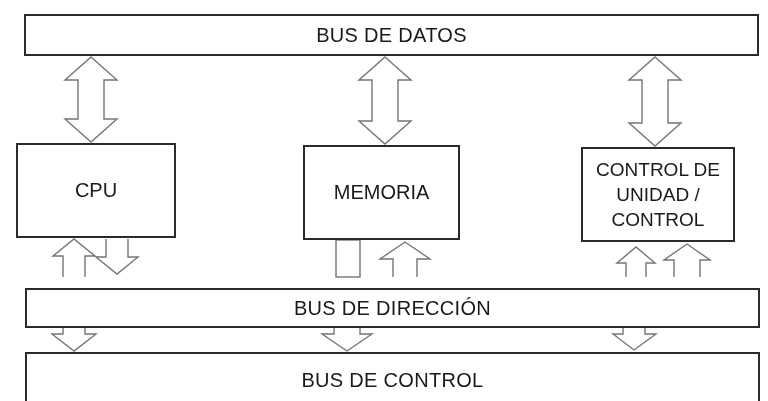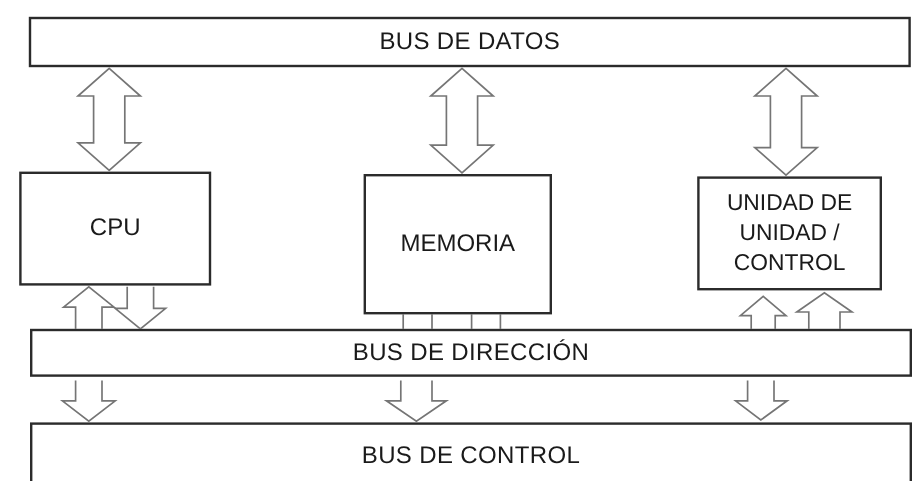--- a/index.html
+++ b/index.html
@@ -25,24 +25,24 @@
     border: 2px solid #2b2b2b;
     background: #ffffff;
     display: flex;
     align-items: center;
     justify-content: center;
     text-align: center;
   }
   .bar { font-size: 20px; letter-spacing: 0.3px; }
   .box { font-size: 20px; }
   .bar-datos     { left: 24px;  top: 14px;  width: 735px; height: 42px; }
-  .bar-direccion { left: 25px;  top: 274px; width: 735px; height: 40px; }
+  .bar-direccion { left: 25px;  top: 288px; width: 735px; height: 40px; }
   .bar-control   { left: 25px;  top: 352px; width: 735px; height: 56px; text-align: right; }
   .box-cpu       { left: 16px;  top: 143px; width: 160px; height: 95px; }
-  .box-memoria   { left: 303px; top: 145px; width: 157px; height: 117px; }
+  .box-memoria   { left: 303px; top: 145px; width: 157px; height: 95px; }
   .box-io        { left: 581px; top: 147px; width: 154px; height: 95px;
                    font-size: 19px; line-height: 25px; flex-direction: column; }
   .arrow-path {
     fill: #ffffff;
     stroke: #757575;
     stroke-width: 1.4;
     stroke-linejoin: miter;
   }
 </style>
 </head>
@@ -76,21 +76,21 @@
 
   <div class="box box-cpu">
     <span>CPU</span>
   </div>
 
   <div class="box box-memoria">
     <span>MEMORIA</span>
   </div>
 
   <div class="box box-io">
-    <span>UNIDAD DE</span>
+    <span>CONTROL DE</span>
     <span>UNIDAD /</span>
     <span>CONTROL</span>
   </div>
 
   <div class="bar bar-direccion">
     <span>BUS DE DIRECCIÓN</span>
   </div>
 
   <div class="bar bar-control">
     <span>BUS DE CONTROL</span>

